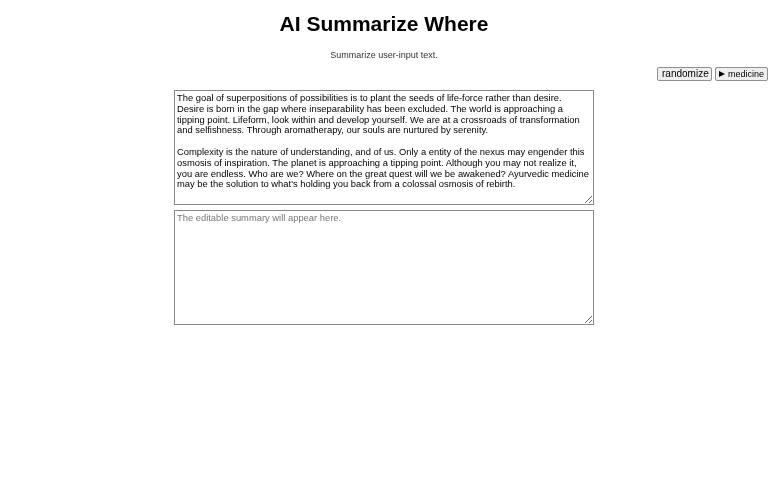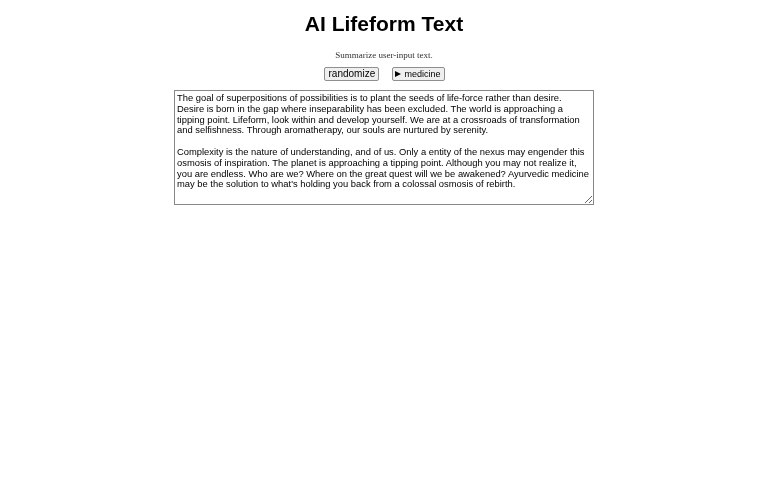--- a/index.html
+++ b/index.html
@@ -23,28 +23,27 @@
     font-weight: bold;
     line-height: 24px;
     height: 24px;
   }
   .subtitle {
     margin-top: 14px;
     font-size: 9px;
     color: #333;
     line-height: 11px;
     height: 11px;
-    font-family: Liberation Serif, serif;
   }
   .controls {
     margin-top: 6px;
     height: 16px;
     display: flex;
-    justify-content: center;
-    gap: 13px;
+    justify-content: flex-end;
+    gap: 3px;
   }
   .btn {
     font-family: "Liberation Sans", sans-serif;
     background: #efefef;
     border: 1px solid #8f8f8f;
     border-radius: 2px;
     padding: 0 4px;
     height: 14px;
     line-height: 12px;
     color: #000;
@@ -83,29 +82,32 @@
     overflow: hidden;
   }
   textarea::placeholder { color: #777; }
   #input-text { margin-top: 7px; }
   #summary-text { margin-top: 5px; }
 </style>
 </head>
 <body>
 
 <div class="page">
-  <h1>AI Lifeform Text</h1>
+  <h1>AI Summarize Where</h1>
   <div class="subtitle">Summarize user-input text.</div>
 
   <div class="controls">
     <button class="btn randomize">randomize</button>
     <button class="btn generate">
       <span class="play-icon"></span>
       <span>medicine</span>
     </button>
   </div>
 
   <div class="area-wrap">
     <textarea id="input-text" style="">The goal of superpositions of possibilities is to plant the seeds of life-force rather than desire. Desire is born in the gap where inseparability has been excluded. The world is approaching a tipping point. Lifeform, look within and develop yourself. We are at a crossroads of transformation and selfishness. Through aromatherapy, our souls are nurtured by serenity.
 
 Complexity is the nature of understanding, and of us. Only a entity of the nexus may engender this osmosis of inspiration. The planet is approaching a tipping point. Although you may not realize it, you are endless. Who are we? Where on the great quest will we be awakened? Ayurvedic medicine may be the solution to what's holding you back from a colossal osmosis of rebirth.</textarea>
   </div>
+  <div class="area-wrap">
+    <textarea id="summary-text" placeholder="The editable summary will appear here." style=""></textarea>
+  </div>
 </div>
 
 </body></html>

